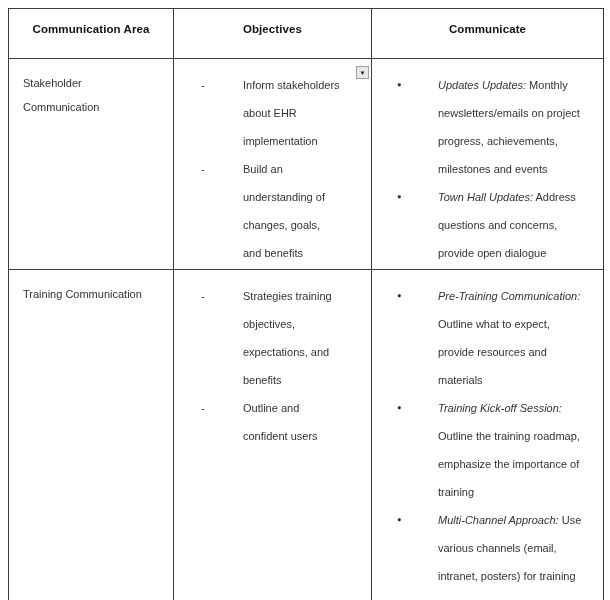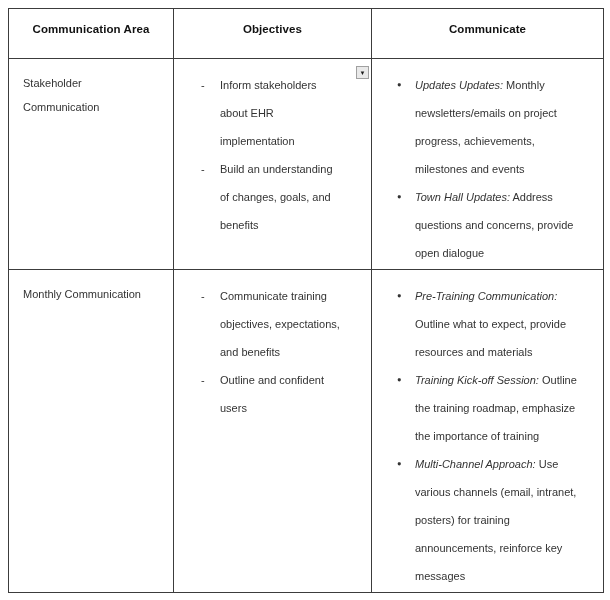--- a/index.html
+++ b/index.html
@@ -63,21 +63,21 @@
   .marker {
     flex: 0 0 auto;
     color: #333333;
   }
   .dash-marker { width: 19px; }
   .bullet-marker {
     width: 18px;
     font-size: 7.5px;
     line-height: 28px;
   }
-  .li .txt { flex: 1 1 auto; min-width: 0; }
+  .li .txt { flex: 1 1 auto; min-width: 0; margin-left: 23px; }
   .term { font-style: italic; }
 
   .dd-btn {
     position: absolute;
     top: 7px;
     right: 2px;
     width: 13px;
     height: 13px;
     box-sizing: border-box;
     background: #e9e9e9;
@@ -140,26 +140,26 @@
             <span class="txt"><span class="term">Updates Updates:</span><span> Monthly newsletters/emails on project progress, achievements, milestones and events</span></span>
           </div>
           <div class="li">
             <span class="marker bullet-marker">●</span>
             <span class="txt"><span class="term">Town Hall Updates:</span><span> Address questions and concerns, provide open dialogue</span></span>
           </div>
         </td>
       </tr>
       <tr class="body-row-2">
         <td class="area-cell">
-          <span>Monthly Communication</span>
+          <span>Training Communication</span>
         </td>
         <td class="list-cell objectives-cell">
           <div class="li">
             <span class="marker dash-marker">-</span>
-            <span class="txt">Communicate training objectives, expectations, and benefits</span>
+            <span class="txt">Strategies training objectives, expectations, and benefits</span>
           </div>
           <div class="li">
             <span class="marker dash-marker">-</span>
             <span class="txt">Outline and confident users</span>
           </div>
         </td>
         <td class="list-cell strategies-cell">
           <div class="li">
             <span class="marker bullet-marker">●</span>
             <span class="txt"><span class="term">Pre-Training Communication:</span><span> Outline what to expect, provide resources and materials</span></span>

